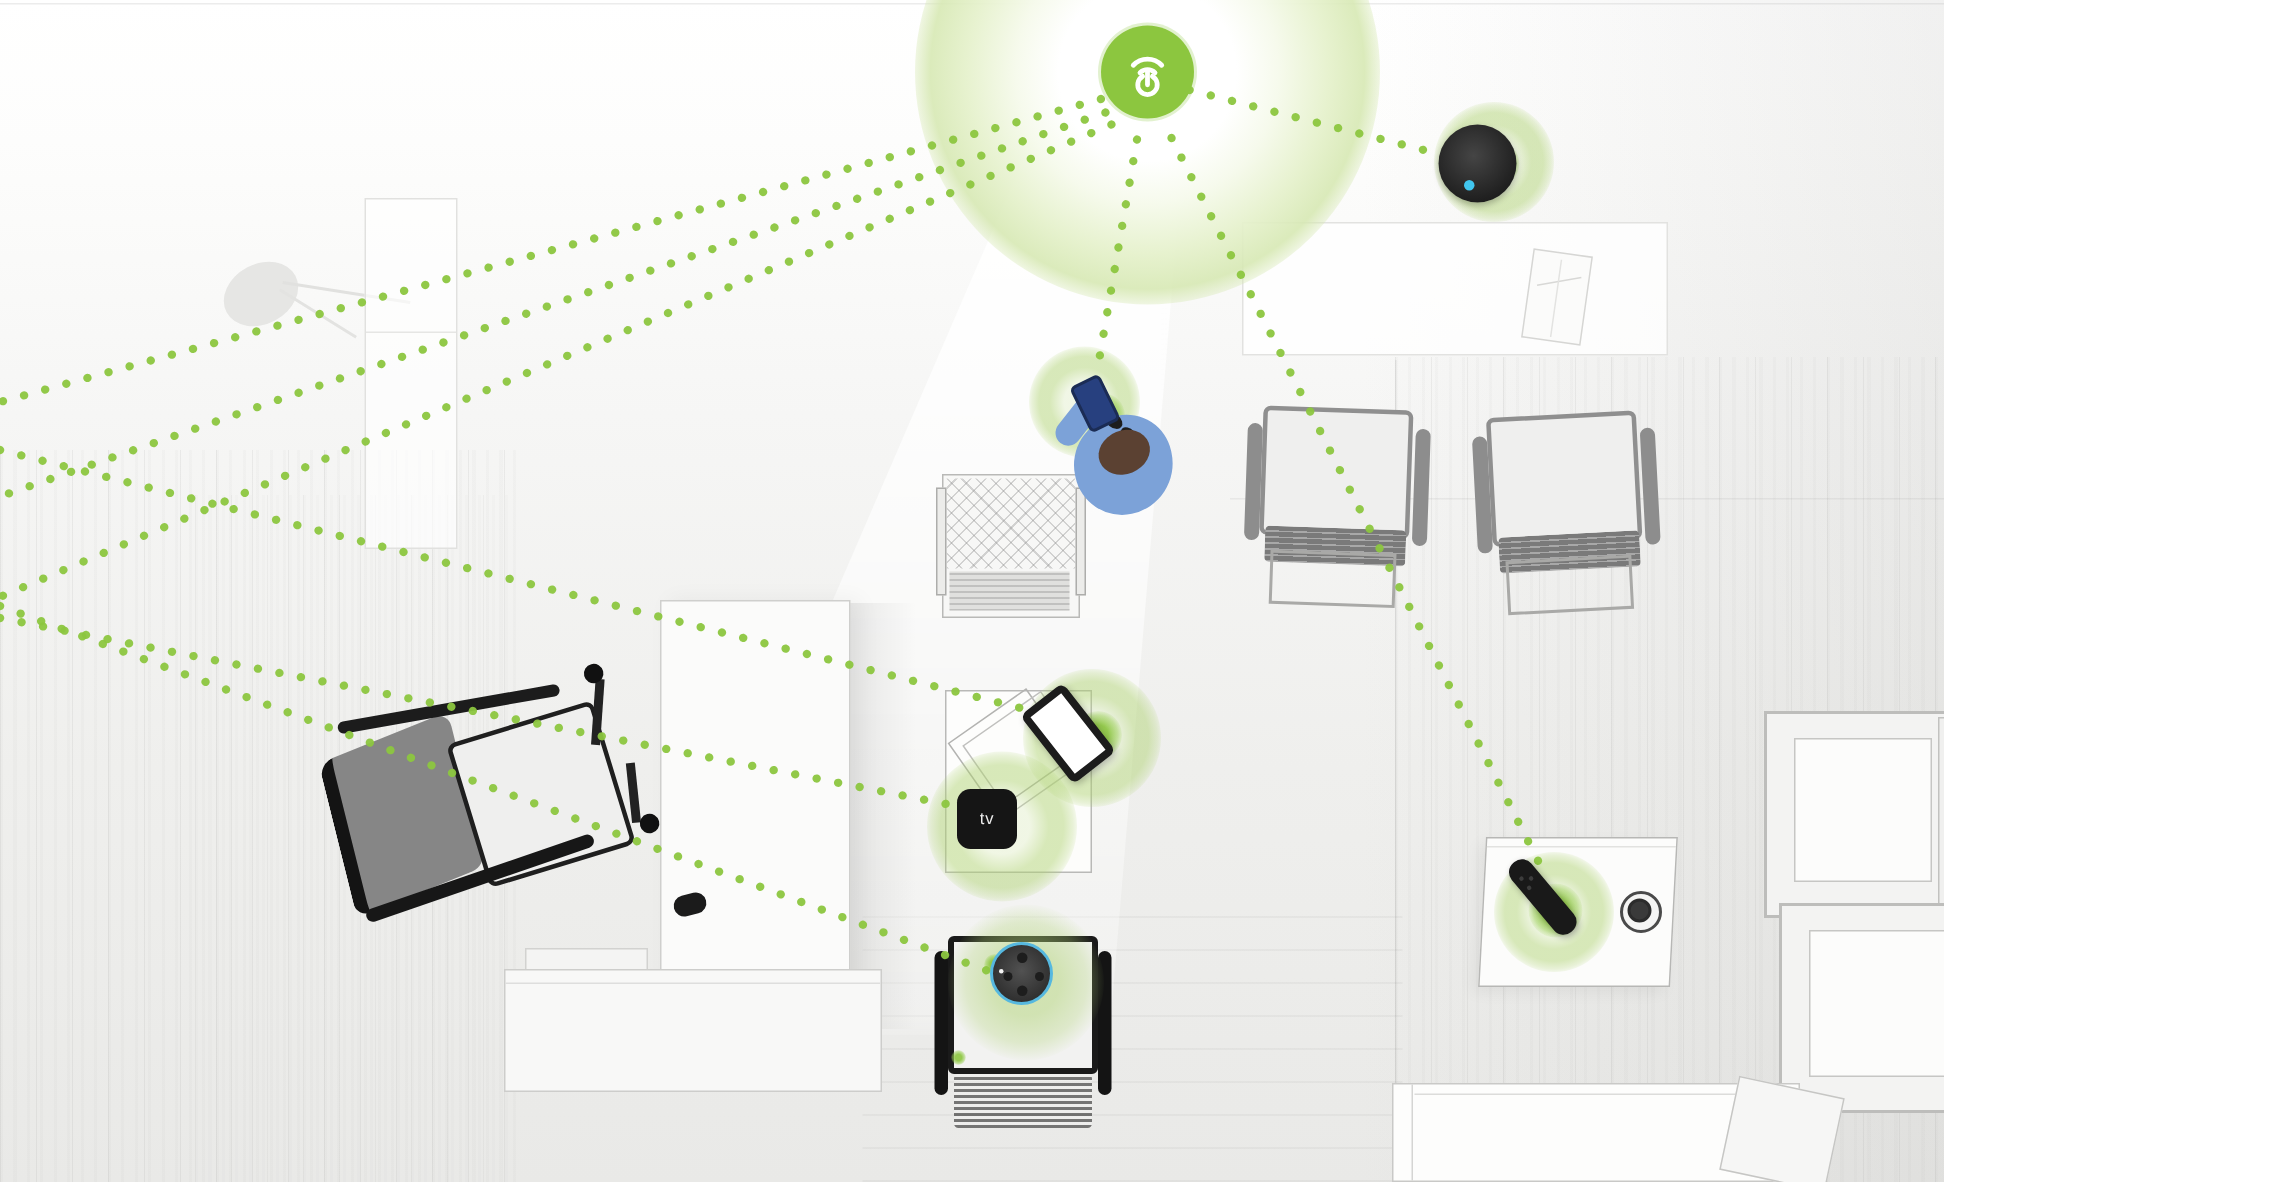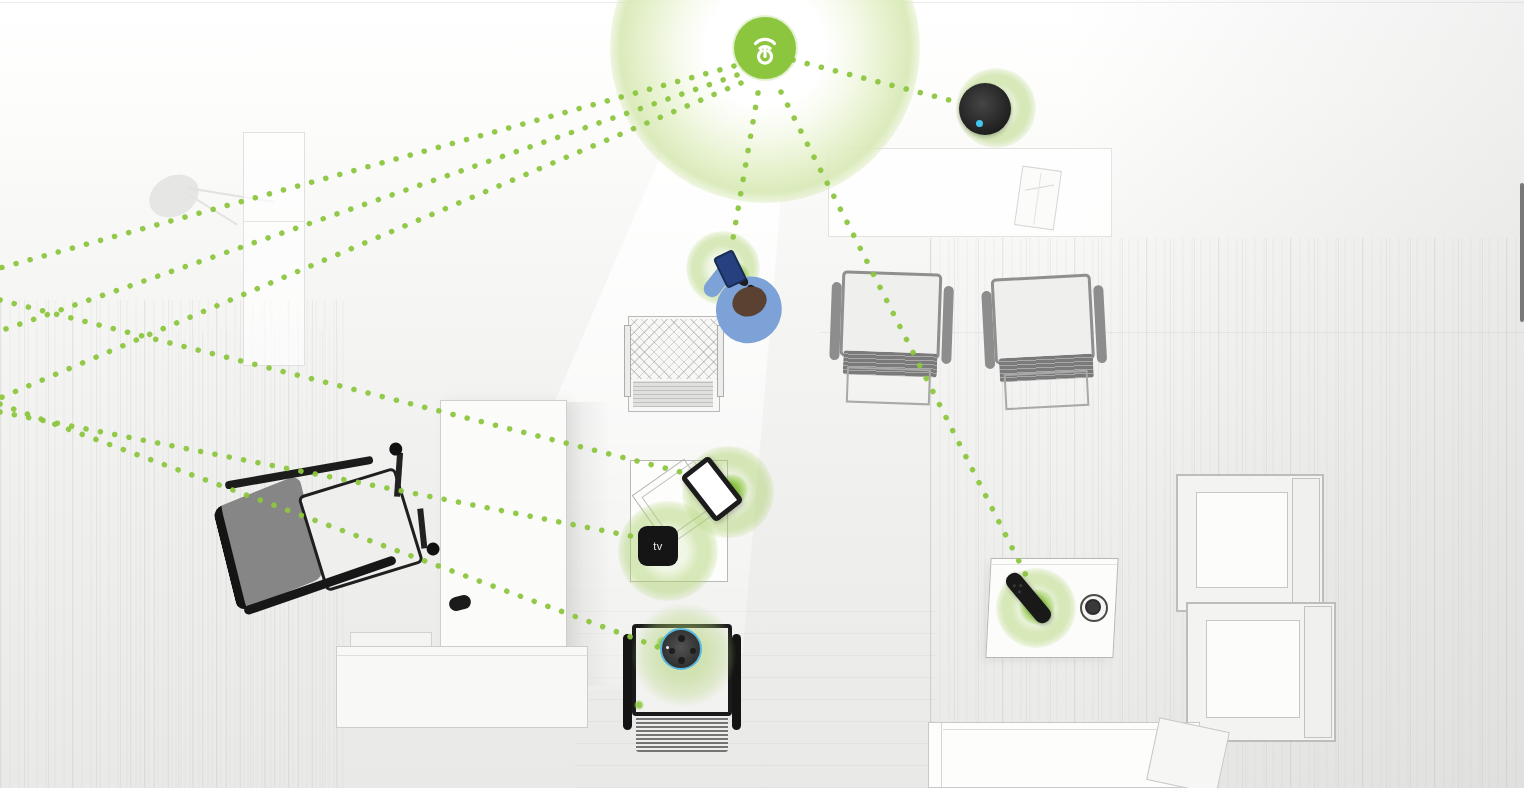--- a/index.html
+++ b/index.html
@@ -1,16 +1,16 @@
 <!DOCTYPE html>
 <html><head>
 <meta charset="utf-8">
 <style>
   html,body{margin:0;padding:0;background:#fff;font-family:"Liberation Sans",sans-serif;}
-  #stage{position:relative;width:1524px;height:788px;overflow:hidden;
+  #stage{position:relative;width:1296px;height:788px;overflow:hidden;
     background:linear-gradient(180deg,#ffffff 0%,#fdfdfc 12%,#f6f6f5 35%,#efefed 65%,#e9e9e7 100%);}
   #stage *{position:absolute;box-sizing:border-box;}
 
   
   .top-hairline{left:0;top:2px;width:100%;height:1px;background:#ececec;}
   .floor-shade-right{right:0;top:0;width:30%;height:100%;background:linear-gradient(90deg,rgba(200,200,198,0) 0%,rgba(190,190,188,.22) 100%);}
   .planks-v{background:repeating-linear-gradient(90deg,rgba(150,150,148,.13) 0 1px,transparent 1px 24px),
             repeating-linear-gradient(90deg,rgba(170,170,168,.06) 0 2px,transparent 2px 9px);}
   .planks-h{background:repeating-linear-gradient(0deg,rgba(150,150,148,.12) 0 1px,transparent 1px 22px);}
   .patch-left{left:0;top:300px;width:345px;height:488px;}

